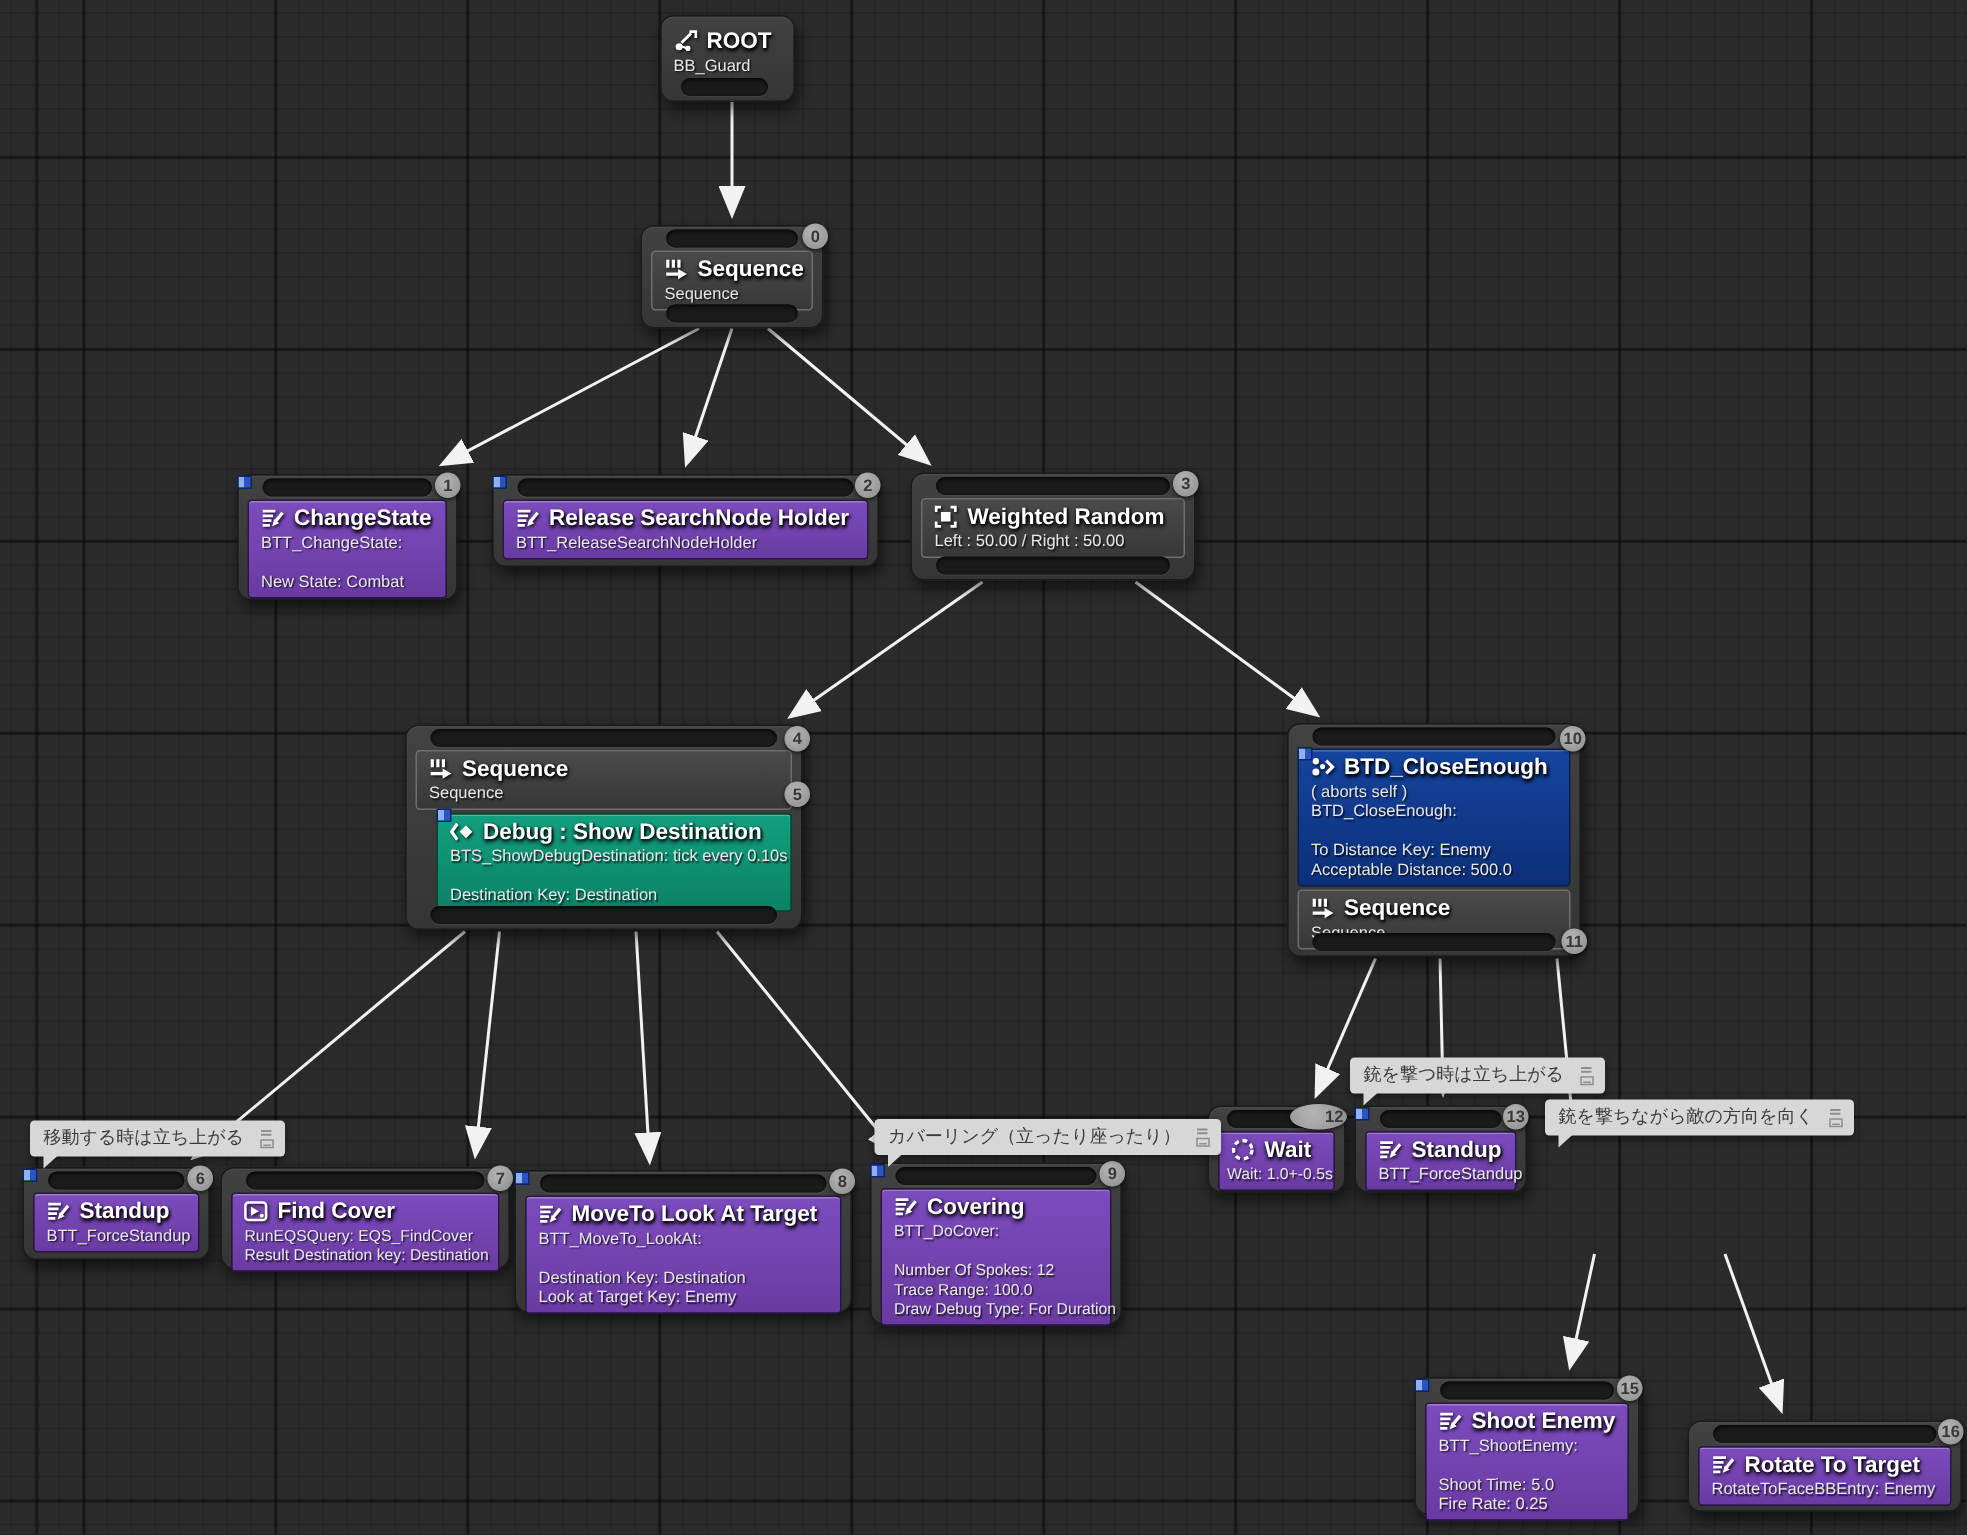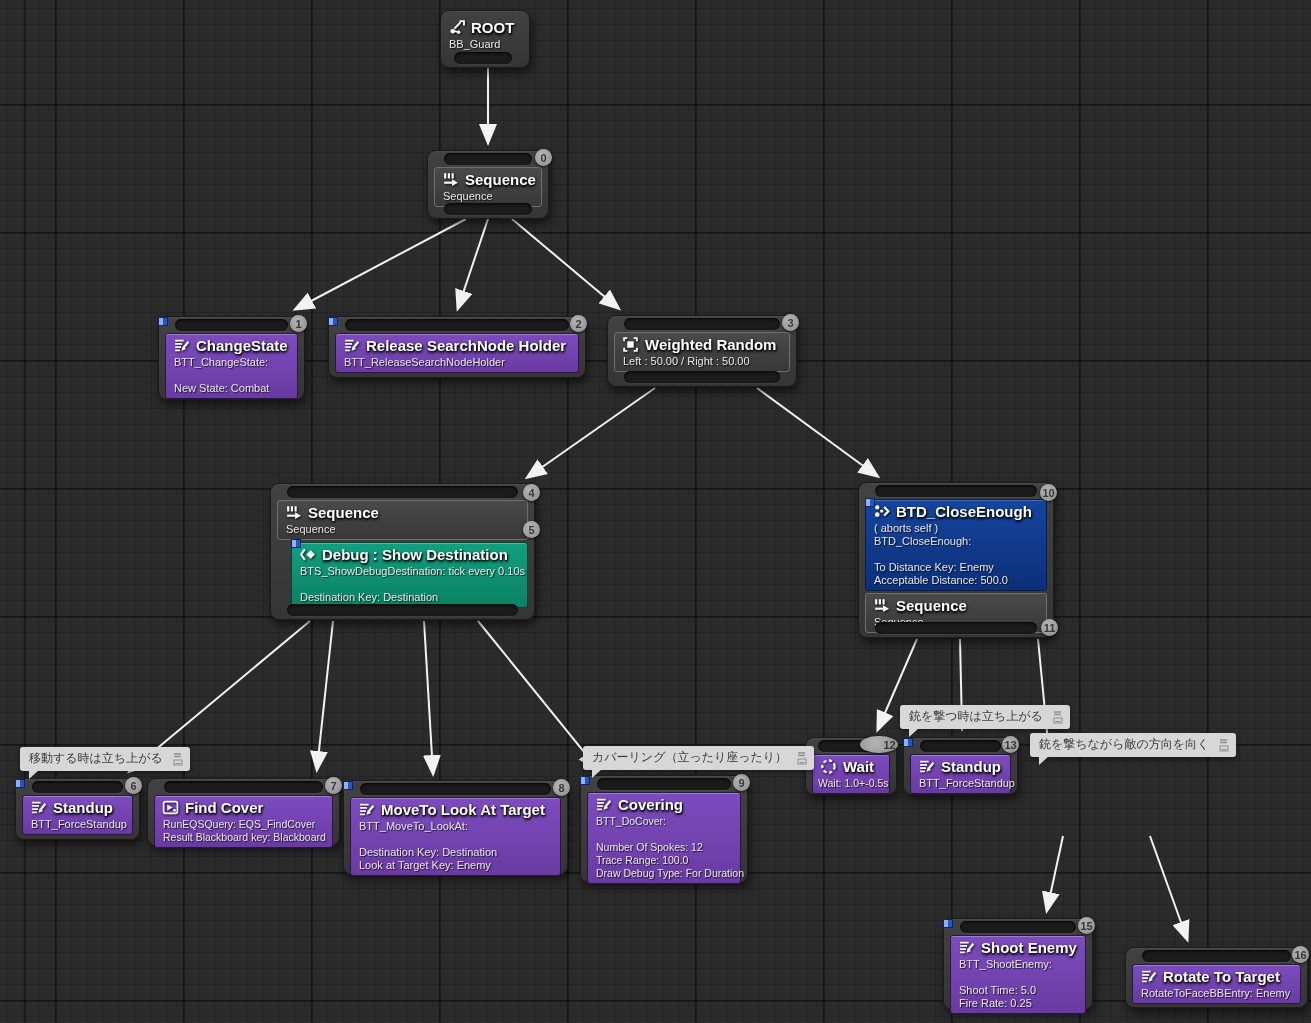--- a/index.html
+++ b/index.html
@@ -281,21 +281,21 @@
         <span class="ic">
           <svg viewBox="0 0 16 16">
               <rect x="1.5" y="2.5" width="13" height="11" rx="2" stroke="#fff" stroke-width="1.6" fill="none"></rect>
               <path d="M5 5.2l5 2.8-5 2.8z" fill="#fff"></path>
               <circle cx="11.8" cy="10.8" r="1.3" fill="#fff"></circle>
             </svg>
         </span>
         <span>Find Cover</span>
       </div>
       <div class="sub" style="font-size:10.5px">RunEQSQuery: EQS_FindCover</div>
-      <div class="sub" style="font-size:10.5px">Result Blackboard key: Blackboard</div>
+      <div class="sub" style="font-size:10.5px">Result Destination key: Destination</div>
     </div>
   </div>
 
   <div class="node" style="left:343px;top:780px;width:225px;height:95px;">
     <div class="pin top"></div>
     <div class="corner-sq"></div>
     <div class="badge" style="right:-3px;">8</div>
     <div class="body task">
       <div class="title-row">
         <span class="ic">

